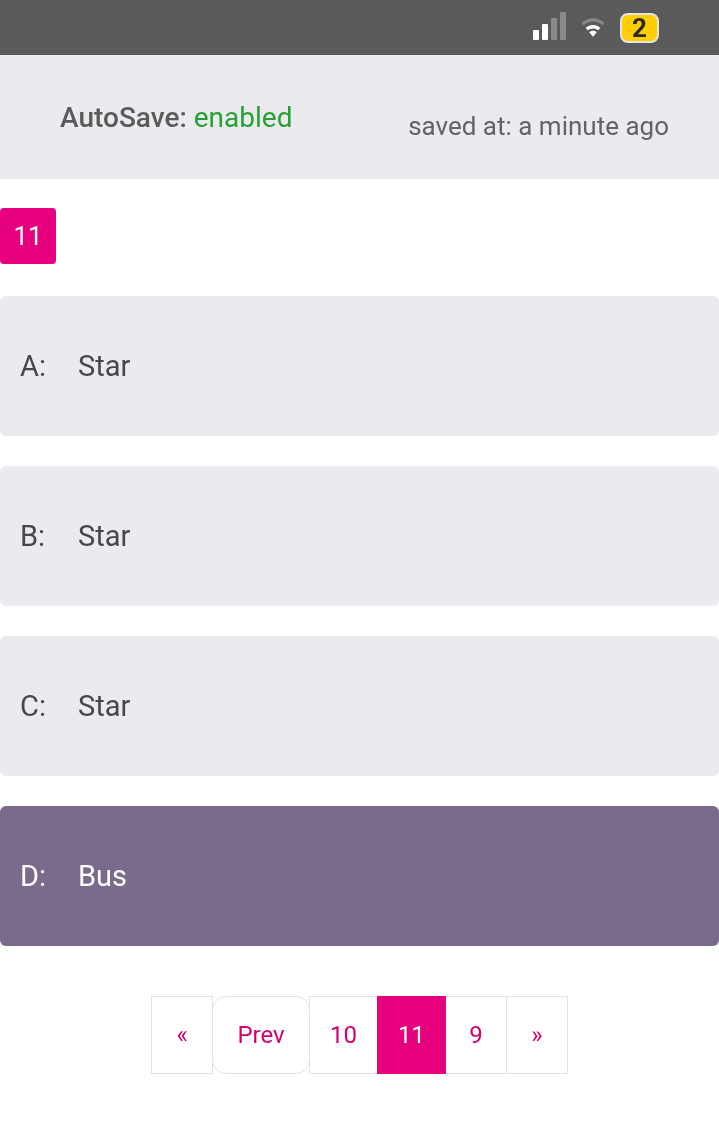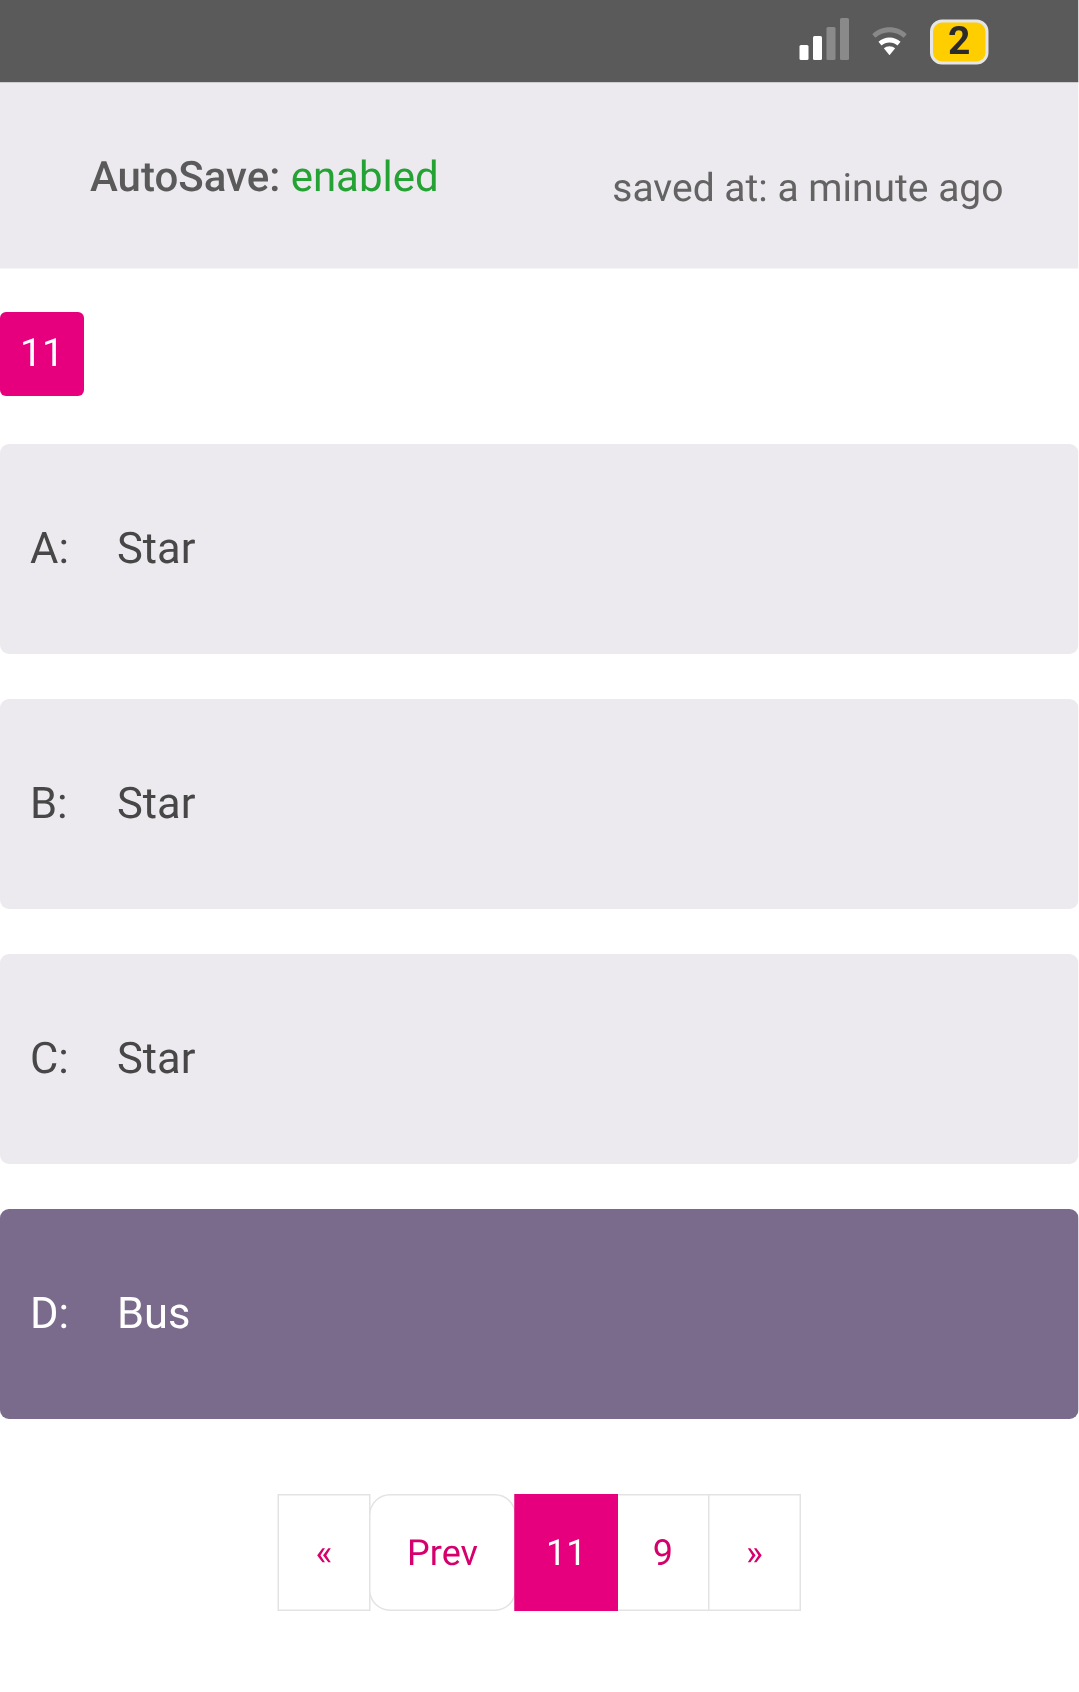--- a/index.html
+++ b/index.html
@@ -177,16 +177,17 @@
     </div>
     <div class="option selected">
       <span class="opt-letter">D:</span>
       <span class="opt-text">Bus</span>
     </div>
   </div>
 
 <div class="pagination" id="pagination-container">
     <div class="page-btn">«</div>
     <div class="page-btn wide">Prev</div>
+    <div class="page-btn">10</div>
     <div class="page-btn active">11</div>
     <div class="page-btn">9</div>
     <div class="page-btn">»</div>
   </div>
 
 </body></html>

